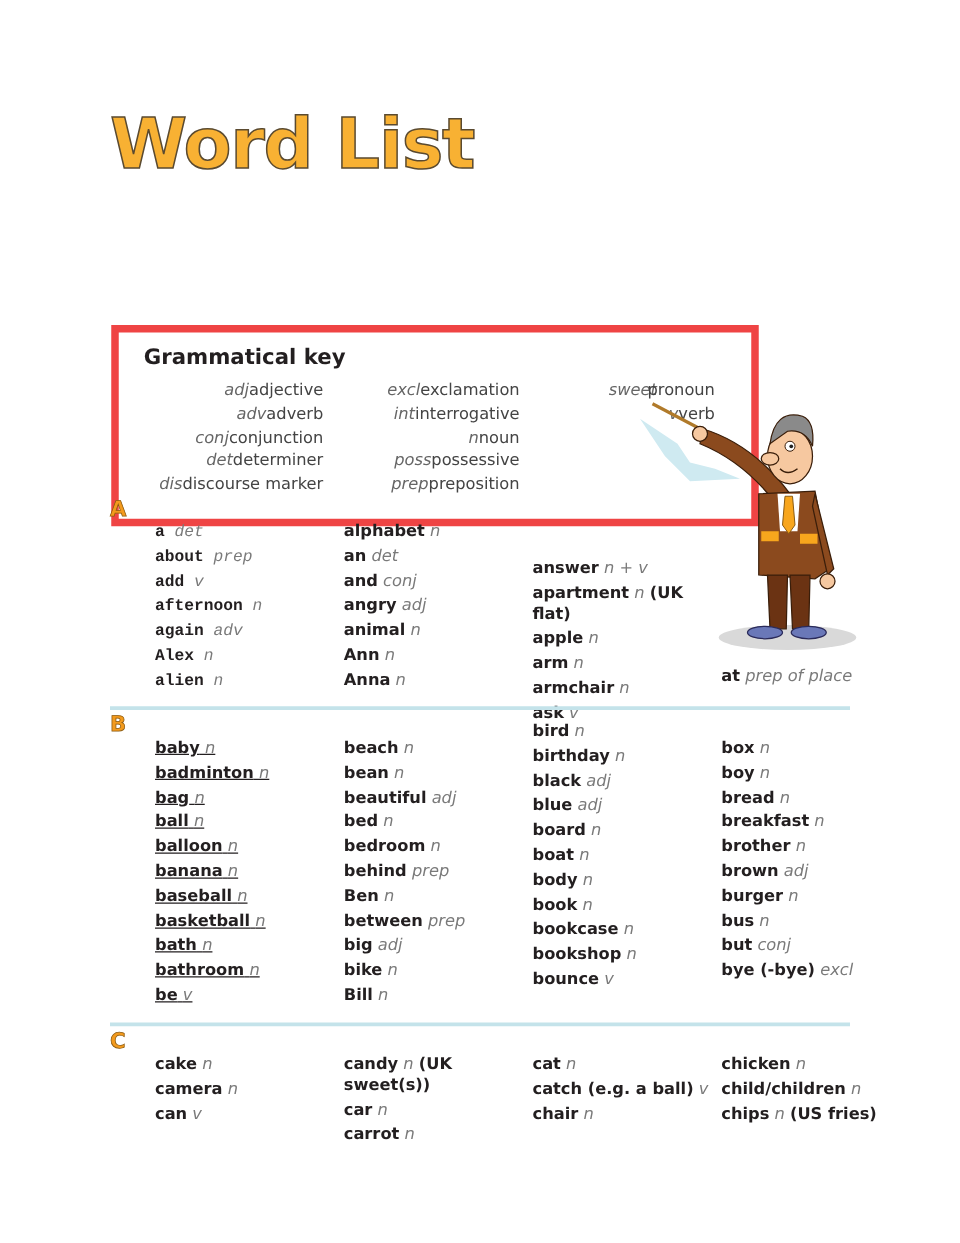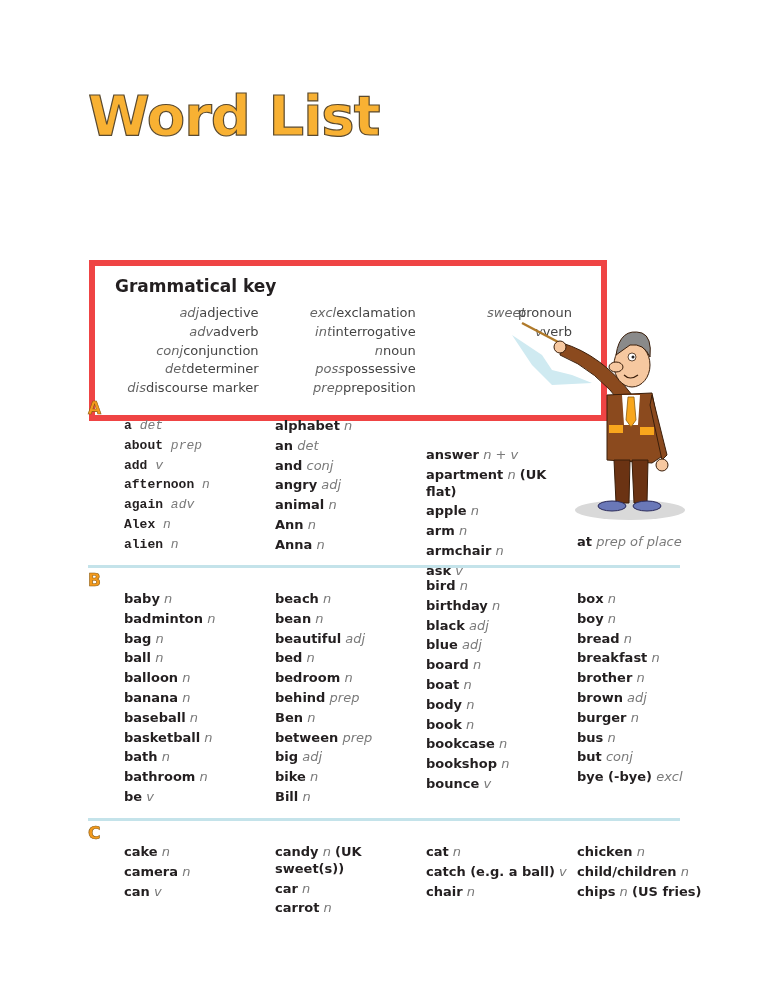--- a/index.html
+++ b/index.html
@@ -120,21 +120,21 @@
       <div class="entry"><span class="w">apple</span> <span class="pos">n</span></div>
       <div class="entry"><span class="w">arm</span> <span class="pos">n</span></div>
       <div class="entry"><span class="w">armchair</span> <span class="pos">n</span></div>
       <div class="entry"><span class="w">ask</span> <span class="pos">v</span></div>
     </div>
     <div class="col" style="left: 577px; top: 533.8px;">
       <div class="entry"><span class="w">at</span> <span class="pos">prep of place</span></div>
     </div>
     <div class="divider" style="top: 565px;"></div>
     <div class="section-letter" style="top: 570px;">B</div>
-    <div class="col" style="left: 124px; top: 591px;">
+    <div class="col" style="left: 124px; top: 591px; text-decoration: underline;">
       <div class="entry"><span class="w">baby</span> <span class="pos">n</span></div>
       <div class="entry"><span class="w">badminton</span> <span class="pos">n</span></div>
       <div class="entry"><span class="w">bag</span> <span class="pos">n</span></div>
       <div class="entry"><span class="w">ball</span> <span class="pos">n</span></div>
       <div class="entry"><span class="w">balloon</span> <span class="pos">n</span></div>
       <div class="entry"><span class="w">banana</span> <span class="pos">n</span></div>
       <div class="entry"><span class="w">baseball</span> <span class="pos">n</span></div>
       <div class="entry"><span class="w">basketball</span> <span class="pos">n</span></div>
       <div class="entry"><span class="w">bath</span> <span class="pos">n</span></div>
       <div class="entry"><span class="w">bathroom</span> <span class="pos">n</span></div>

